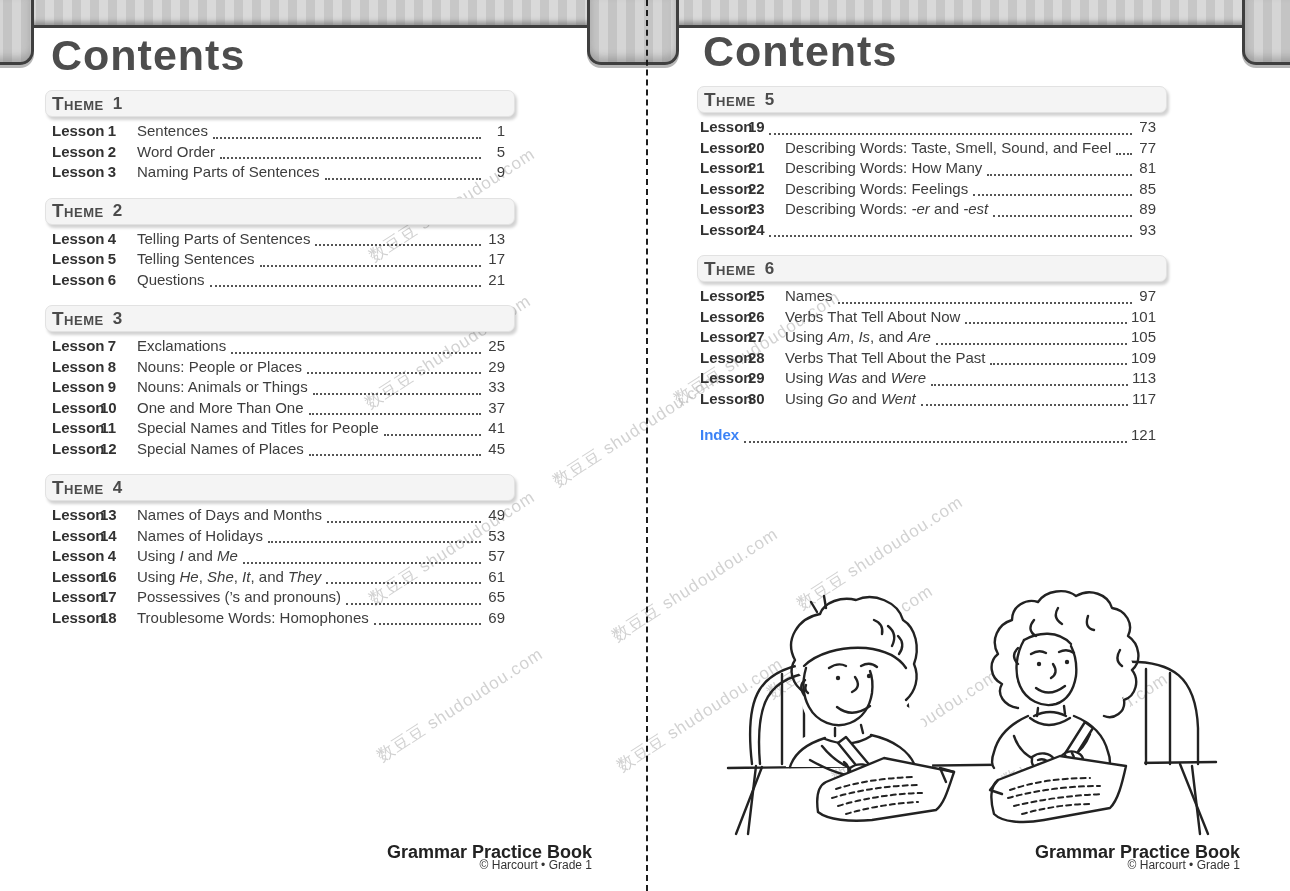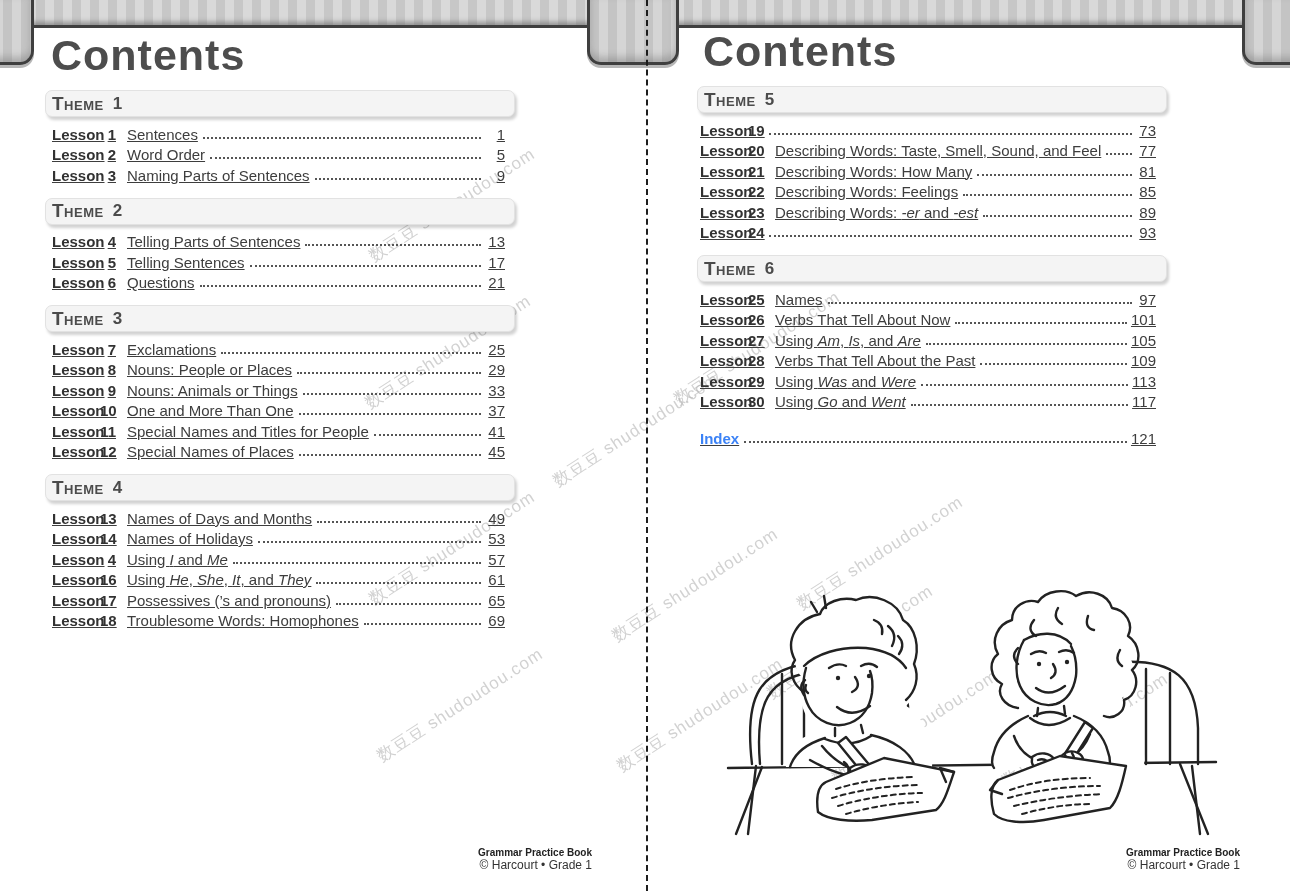--- a/index.html
+++ b/index.html
@@ -33,33 +33,33 @@
   .page.r .page-title{padding-top:30px;}
   .theme{margin-top:14px;}
   .theme-bar{width:470px;height:27px;background:#f4f4f4;border:1px solid #e2e2e2;
              border-radius:7px;box-shadow:2px 3px 3px rgba(0,0,0,.18);
              display:flex;align-items:center;padding-left:6px;box-sizing:border-box;}
   .theme-name{font-variant:small-caps;font-weight:bold;font-size:19px;color:#4b4b4b;
               letter-spacing:.5px;}
   .theme-num{font-weight:bold;font-size:17px;color:#4b4b4b;margin-left:9px;}
   .rows{margin-top:5px;padding-left:7px;width:453px;}
   .page.r .rows{padding-left:3px;width:456px;}
-  .row{display:flex;align-items:flex-end;height:20.5px;font-size:15px;color:#3d3d3d;text-decoration:underline;}
+  .row{display:flex;align-items:flex-start;height:20.5px;font-size:15px;color:#3d3d3d;}
   .lsn{font-weight:bold;width:48px;color:#323232;}
   .num{font-weight:bold;width:16px;text-align:right;color:#323232;}
-  .ttl{margin-left:11px;white-space:nowrap;}
+  .ttl{margin-left:21px;white-space:nowrap;}
   .ttl i{font-style:italic;}
   .dots{flex:1;border-bottom:2px dotted #555;align-self:flex-end;
         margin:0 4px 4px 5px;min-width:10px;}
   .pg{text-align:right;min-width:20px;}
   .index-row{margin-top:16px;padding-left:3px;width:456px;}
   .index-label{font-weight:bold;color:#3b82f6;}
   
   .footer{position:absolute;top:845px;right:0;text-align:right;}
-  .footer-title{font-size:10px;font-weight:bold;color:#222;line-height:15px;}
+  .footer-title{font-size:18px;font-weight:bold;color:#222;line-height:15px;}
   .footer-sub{font-size:12px;color:#333;line-height:10px;}
   
   .illustration{position:absolute;left:25px;top:576px;width:500px;height:266px;}
 </style>
 </head>
 <body>
 
 <div class="canvas">
 
   <div class="watermarks">

